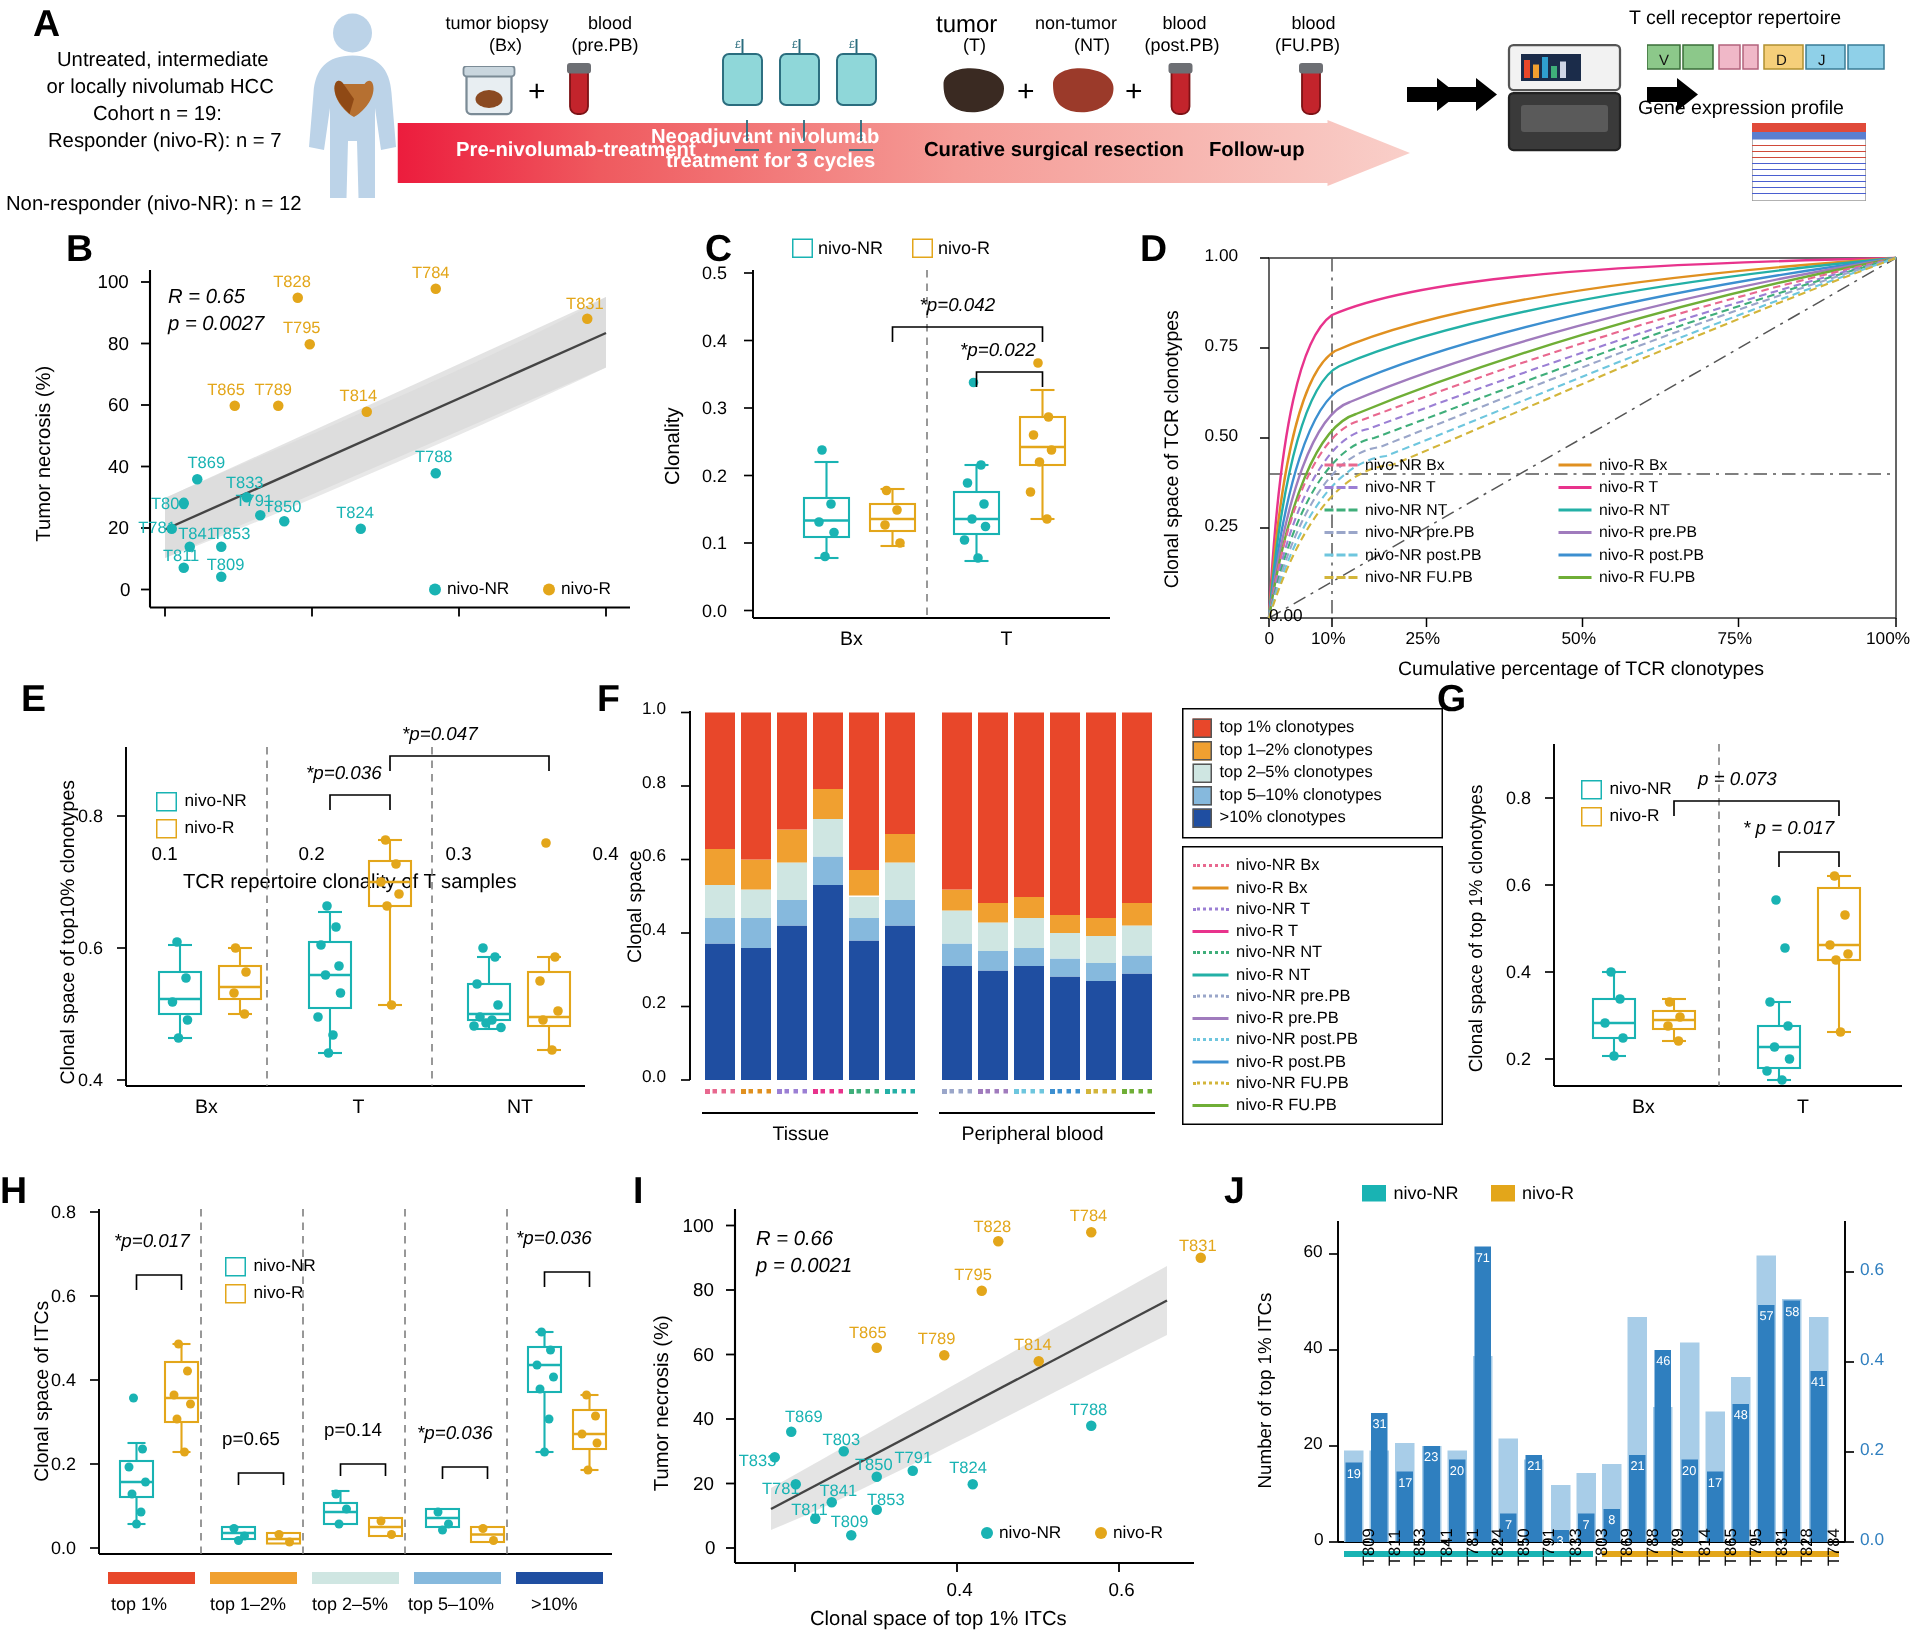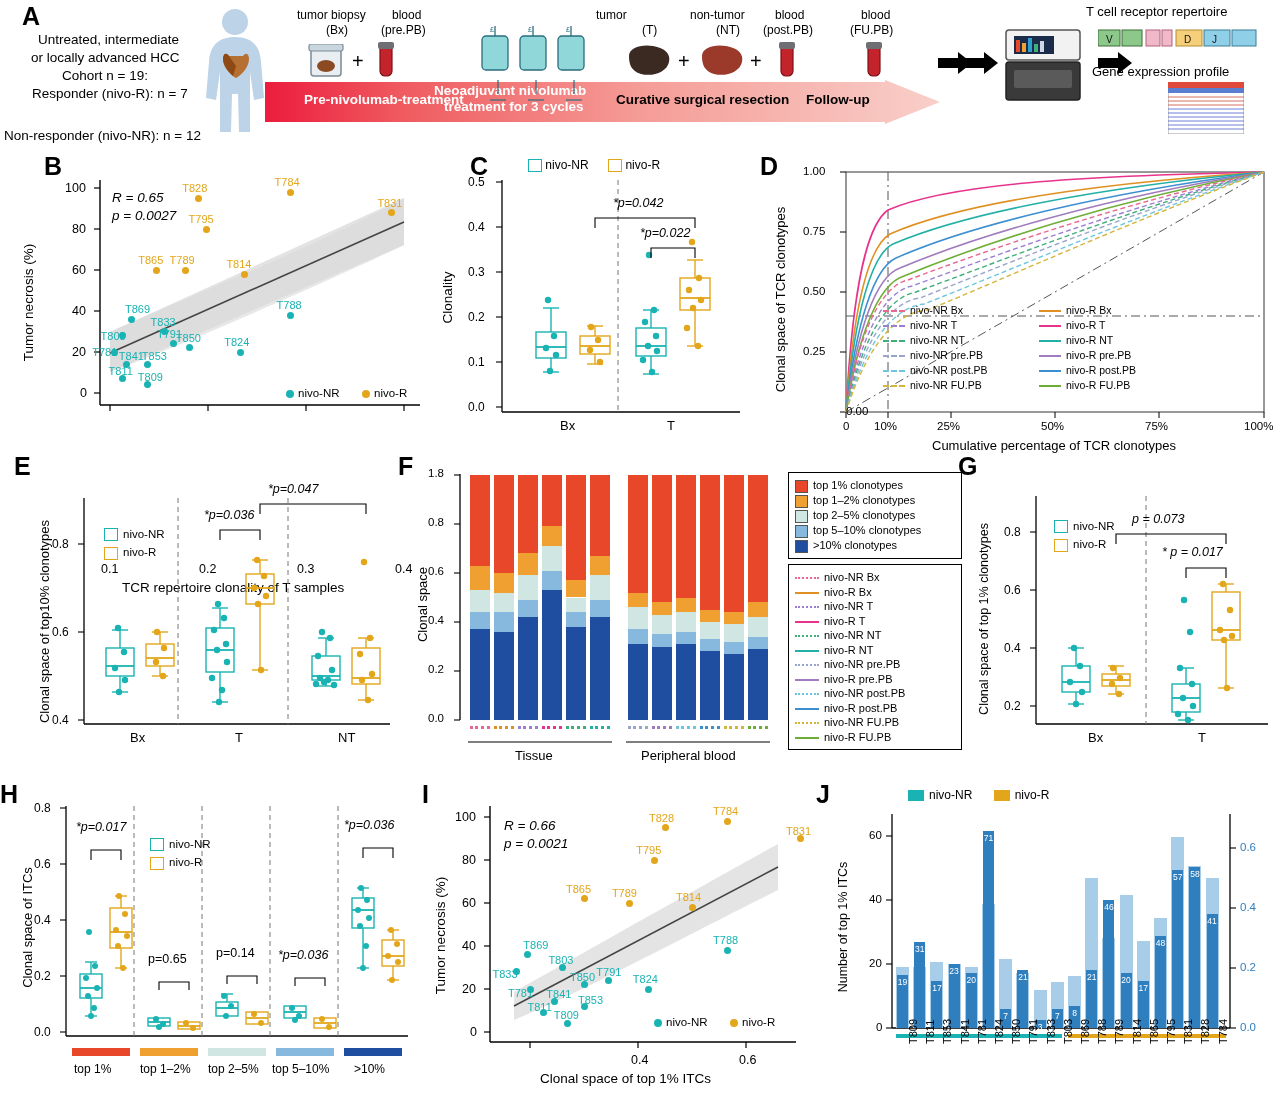--- a/index.html
+++ b/index.html
@@ -11,21 +11,21 @@
   .legend-box{position:absolute;border:1px solid #000;background:#fff;}
   .sw{display:inline-block;vertical-align:middle;}
 </style>
 </head>
 <body>
 
 <div class="panel" style="left:0px;top:0px;width:1280px;height:148px;">
   <div class="plabel" style="left:22px;top:2px;">A</div>
 
   <div class="txt" style="left:38px;top:32px;font-size:13.5px;">Untreated, intermediate</div>
-  <div class="txt" style="left:31px;top:50px;font-size:13.5px;">or locally advanced HCC</div>
+  <div class="txt" style="left:31px;top:50px;font-size:13.5px;">or locally nivolumab HCC</div>
   <div class="txt" style="left:62px;top:68px;font-size:13.5px;">Cohort n = 19:</div>
   <div class="txt" style="left:32px;top:86px;font-size:13.5px;">Responder (nivo-R): n = 7</div>
   <div class="txt" style="left:4px;top:104px;font-size:13.5px;margin-top:24px;">Non-responder (nivo-NR): n = 12</div>
 
   <svg style="position:absolute;left:196px;top:6px;" width="78" height="130" viewBox="0 0 78 130">
     <circle cx="39" cy="16" r="13" fill="#bcd3e8"></circle>
     <path d="M39 31 C22 31 14 40 13 56 L10 92 L20 94 L24 66 L24 126 L35 126 L36 88 L42 88 L43 126 L54 126 L54 66 L58 94 L68 92 L65 56 C64 40 56 31 39 31 Z" fill="#bcd3e8"></path>
     <path d="M33 50 C30 46 27 48 27 53 C27 62 36 70 40 72 C44 70 53 62 53 53 C53 48 50 46 47 50 Z" fill="#b5651d" opacity="0.9"></path>
     <path d="M33 50 C30 46 27 48 27 53 C27 60 33 66 37 70 L40 60 Z" fill="#8b4513" opacity="0.9"></path>
   </svg>
@@ -44,21 +44,21 @@
   <div class="txt" style="left:272px;top:92px;font-size:13.5px;color:#fff;font-weight:bold;margin-left:32px;">Pre-nivolumab-treatment</div>
   <div class="txt" style="left:434px;top:83px;font-size:13.5px;color:#fff;font-weight:bold;">Neoadjuvant nivolumab</div>
   <div class="txt" style="left:444px;top:99px;font-size:13.5px;color:#fff;font-weight:bold;">treatment for 3 cycles</div>
   <div class="txt" style="left:616px;top:92px;font-size:13.5px;color:#000;font-weight:bold;">Curative surgical resection</div>
   <div class="txt" style="left:806px;top:92px;font-size:13.5px;color:#000;font-weight:bold;">Follow-up</div>
 
   <div class="txt" style="left:297px;top:8px;font-size:12px;">tumor biopsy</div>
   <div class="txt" style="left:326px;top:23px;font-size:12px;">(Bx)</div>
   <div class="txt" style="left:392px;top:8px;font-size:12px;">blood</div>
   <div class="txt" style="left:381px;top:23px;font-size:12px;">(pre.PB)</div>
-  <div class="txt" style="left:596px;top:8px;font-size:12px;">tumor</div>
+  <div class="txt" style="left:624px;top:8px;font-size:16px;">tumor</div>
   <div class="txt" style="left:642px;top:23px;font-size:12px;">(T)</div>
   <div class="txt" style="left:690px;top:8px;font-size:12px;">non-tumor</div>
   <div class="txt" style="left:716px;top:23px;font-size:12px;">(NT)</div>
   <div class="txt" style="left:775px;top:8px;font-size:12px;">blood</div>
   <div class="txt" style="left:763px;top:23px;font-size:12px;">(post.PB)</div>
   <div class="txt" style="left:861px;top:8px;font-size:12px;">blood</div>
   <div class="txt" style="left:850px;top:23px;font-size:12px;">(FU.PB)</div>
 
   <svg style="position:absolute;left:306px;top:44px;" width="40" height="34" viewBox="0 0 40 34">
     <rect x="5" y="4" width="30" height="28" rx="3" fill="#e8eef2" stroke="#7b8b96" stroke-width="1.5"></rect>
@@ -682,21 +682,21 @@
       <div style="position: absolute; left: 350px; top: 150.4px; width: 20px; height: 14.7px; background: rgb(240, 160, 48);"></div>
       <div style="position: absolute; left: 350px; top: 23px; width: 20px; height: 127.4px; background: rgb(232, 71, 42);"></div>
       <div style="position: absolute; left: 350px; top: 274px; width: 20px; height: 4px; border-top: 3px dotted rgb(111, 174, 54);"></div>
     </div>
 
   <div class="txt" style="left:30px;top:260px;font-size:11.5px;">0.0</div>
   <div class="txt" style="left:30px;top:211px;font-size:11.5px;">0.2</div>
   <div class="txt" style="left:30px;top:162px;font-size:11.5px;">0.4</div>
   <div class="txt" style="left:30px;top:113px;font-size:11.5px;">0.6</div>
   <div class="txt" style="left:30px;top:64px;font-size:11.5px;">0.8</div>
-  <div class="txt" style="left:30px;top:15px;font-size:11.5px;">1.8</div>
+  <div class="txt" style="left:30px;top:15px;font-size:11.5px;">1.0</div>
   <div class="txt" style="left:-13px;top:145px;font-size:13px;transform:rotate(-90deg);">Clonal space</div>
   <div class="txt" style="left:117px;top:296px;font-size:13px;">Tissue</div>
   <div class="txt" style="left:243px;top:296px;font-size:13px;">Peripheral blood</div>
 
   <div class="legend-box" style="left:390px;top:20px;width:160px;padding:5px 6px;">
     <div id="pf-legend-top" style="font-size:11px;line-height:15px;">
         <div><span style="display:inline-block;width:11px;height:11px;background:#e8472a;border:1px solid #555;vertical-align:middle;margin-right:5px;"></span><span>top 1% clonotypes</span></div>
         <div><span style="display:inline-block;width:11px;height:11px;background:#f0a030;border:1px solid #555;vertical-align:middle;margin-right:5px;"></span><span>top 1–2% clonotypes</span></div>
         <div><span style="display:inline-block;width:11px;height:11px;background:#cfe6e2;border:1px solid #555;vertical-align:middle;margin-right:5px;"></span><span>top 2–5% clonotypes</span></div>
         <div><span style="display:inline-block;width:11px;height:11px;background:#86b9dd;border:1px solid #555;vertical-align:middle;margin-right:5px;"></span><span>top 5–10% clonotypes</span></div>

